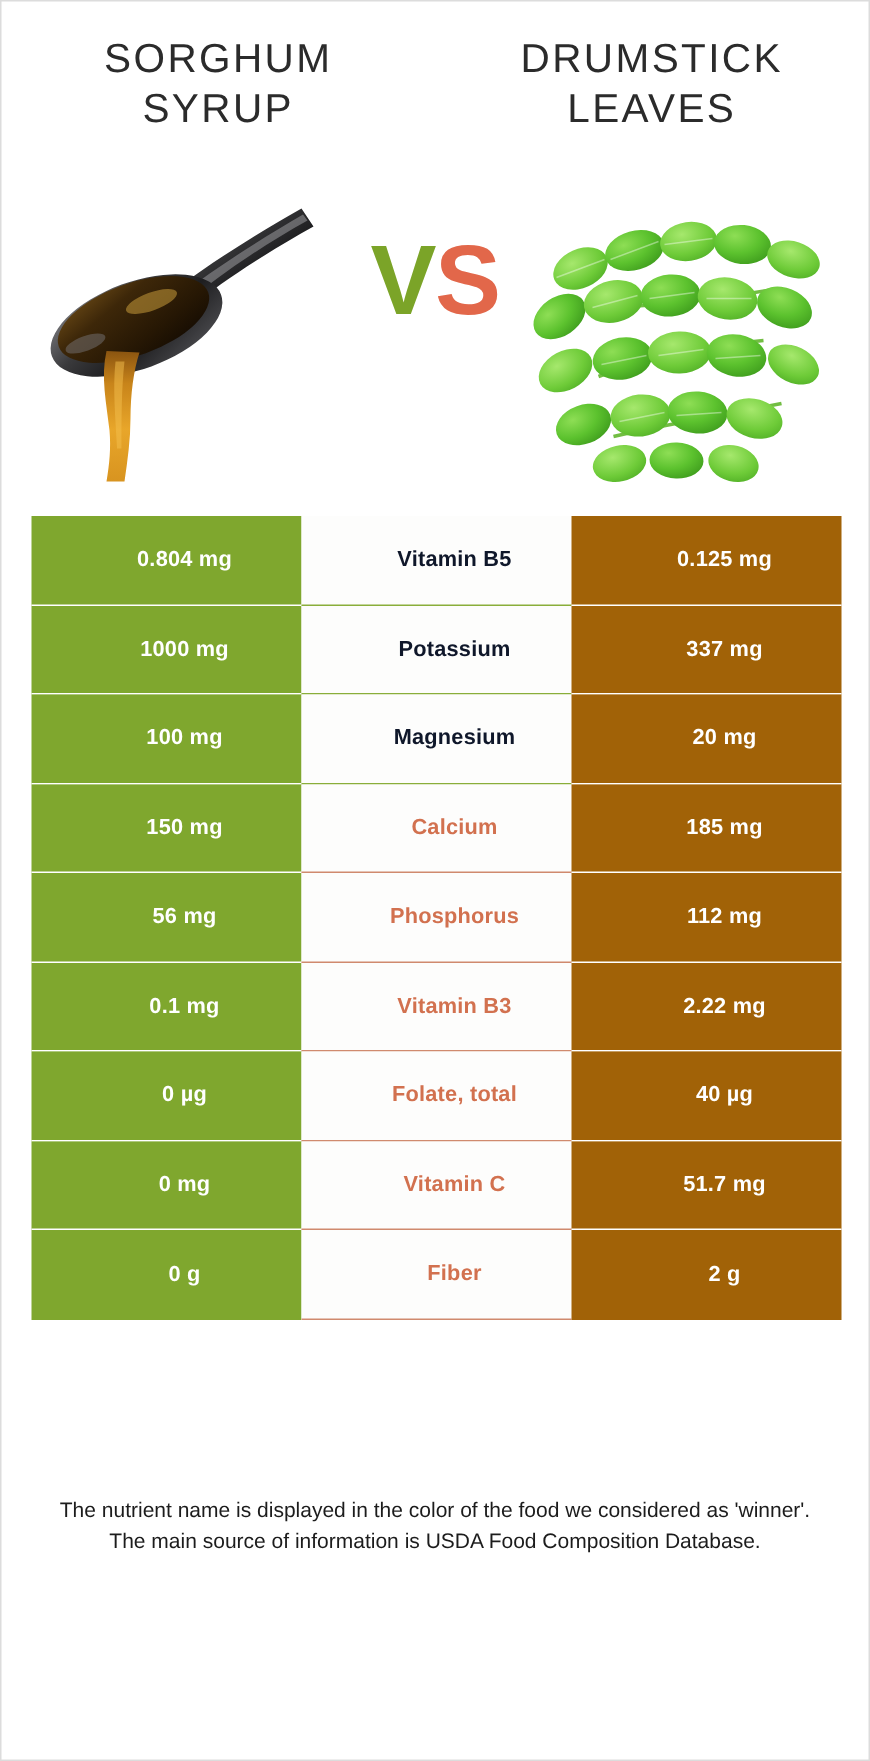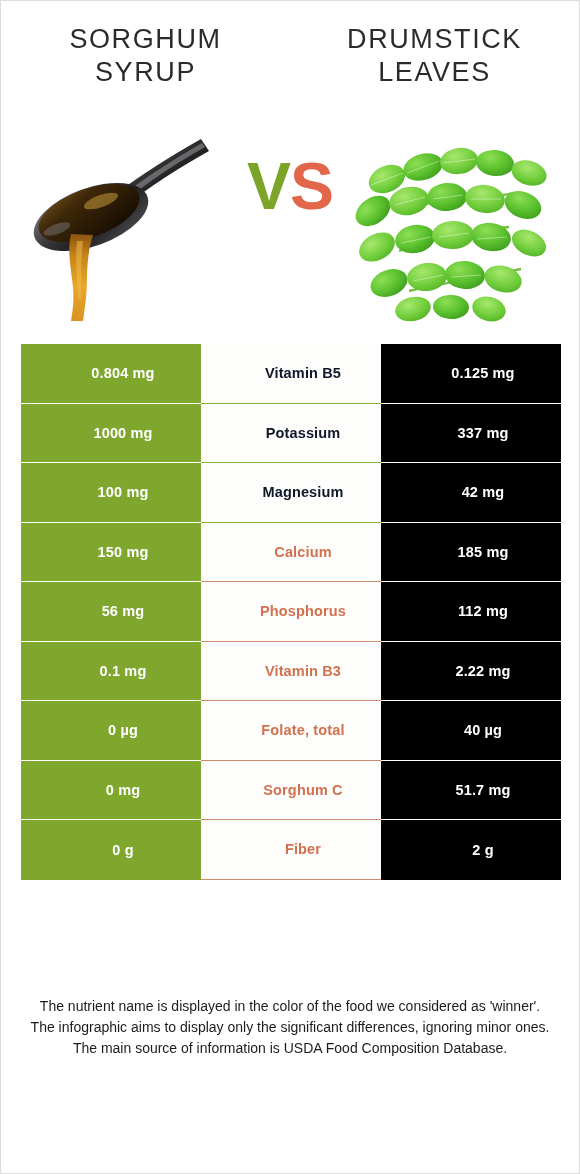--- a/index.html
+++ b/index.html
@@ -107,21 +107,21 @@
     padding-left: 24px;
   }
   .cell-left {
     flex: 0 0 180px;
     background: #7FA72E;
     color: #ffffff;
     border-bottom: 1.5px solid #ffffff;
   }
   .cell-right {
     flex: 0 0 180px;
-    background: #000000;
+    background: #a16207;
     color: #ffffff;
     border-bottom: 1.5px solid #ffffff;
   }
   .cell-mid {
     flex: 1 1 auto;
     background: #fdfdfc;
     font-size: 14.5px;
     font-weight: 600;
   }
   .row:last-child .cell-left,
@@ -277,21 +277,21 @@
         <div class="cell cell-right">0.125 mg</div>
       </div>
       <div class="row win-left">
         <div class="cell cell-left">1000 mg</div>
         <div class="cell cell-mid">Potassium</div>
         <div class="cell cell-right">337 mg</div>
       </div>
       <div class="row win-left">
         <div class="cell cell-left">100 mg</div>
         <div class="cell cell-mid">Magnesium</div>
-        <div class="cell cell-right">42 mg</div>
+        <div class="cell cell-right">20 mg</div>
       </div>
       <div class="row win-right">
         <div class="cell cell-left">150 mg</div>
         <div class="cell cell-mid">Calcium</div>
         <div class="cell cell-right">185 mg</div>
       </div>
       <div class="row win-right">
         <div class="cell cell-left">56 mg</div>
         <div class="cell cell-mid">Phosphorus</div>
         <div class="cell cell-right">112 mg</div>
@@ -301,29 +301,28 @@
         <div class="cell cell-mid">Vitamin B3</div>
         <div class="cell cell-right">2.22 mg</div>
       </div>
       <div class="row win-right">
         <div class="cell cell-left">0 µg</div>
         <div class="cell cell-mid">Folate, total</div>
         <div class="cell cell-right">40 µg</div>
       </div>
       <div class="row win-right">
         <div class="cell cell-left">0 mg</div>
-        <div class="cell cell-mid">Sorghum C</div>
+        <div class="cell cell-mid">Vitamin C</div>
         <div class="cell cell-right">51.7 mg</div>
       </div>
       <div class="row win-right">
         <div class="cell cell-left">0 g</div>
         <div class="cell cell-mid">Fiber</div>
         <div class="cell cell-right">2 g</div>
       </div>
     </div>
 
   <div class="footer">
     <div>The nutrient name is displayed in the color of the food we considered as 'winner'.</div>
-    <div>The infographic aims to display only the significant differences, ignoring minor ones.</div>
     <div>The main source of information is USDA Food Composition Database.</div>
   </div>
 
 </div>
 
 </body></html>

